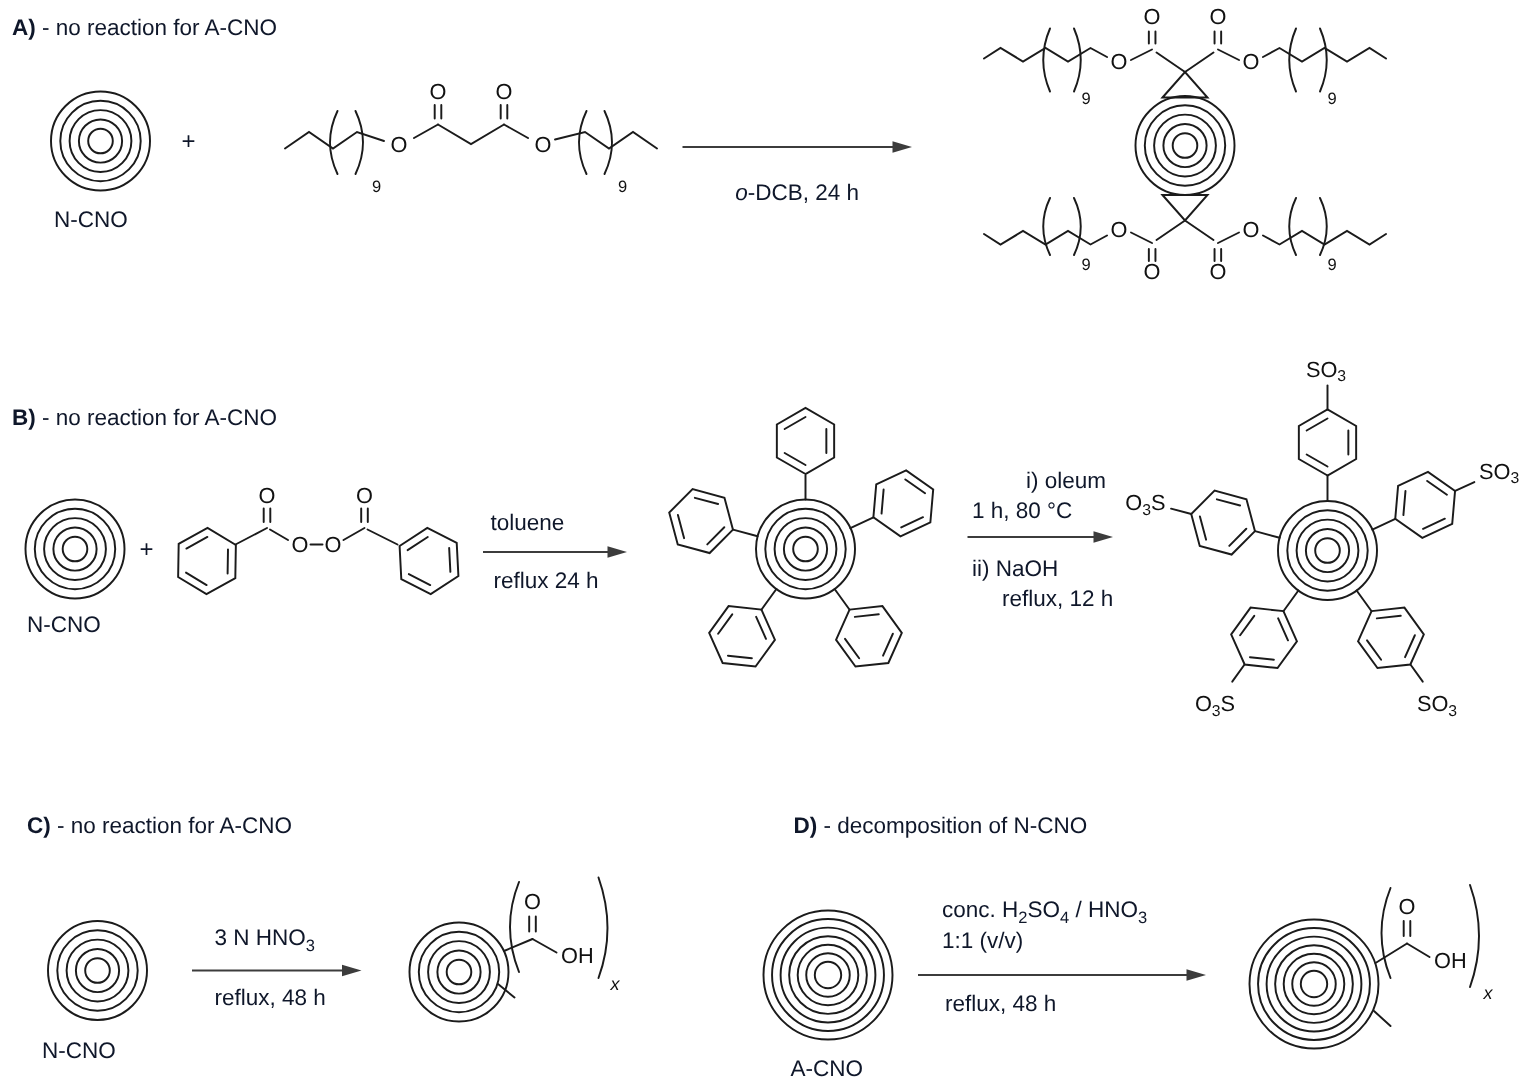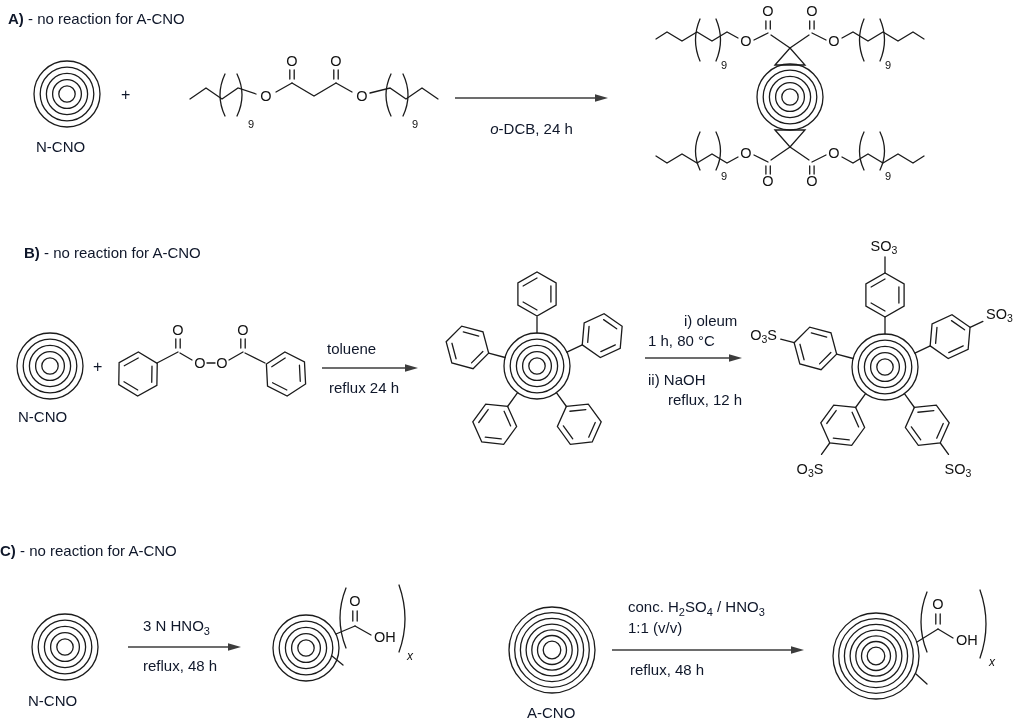--- a/index.html
+++ b/index.html
@@ -218,33 +218,34 @@
     <text x="956" y="645">OH</text>
     <text class="xi" x="989" y="666">x</text>
   </g>
 </svg>
 
 <div class="txt" style="left:8px;top:10px;"><b>A)</b><span> - no reaction for A-CNO</span></div>
 <div class="txt" style="left:36px;top:138px;">N-CNO</div>
 <div class="txt" style="left:121px;top:86px;font-size:16px;">+</div>
 <div class="txt ctr" style="left:455px;top:108px;width:153px;margin-top:12px;"><i>o</i><span>-DCB, 24 h</span></div>
 
-<div class="txt" style="left:8px;top:244px;margin-left:16px;"><b>B)</b><span> - no reaction for A-CNO</span></div>
+<div class="txt" style="left:8px;top:270px;"><b>B)</b><span> - no reaction for A-CNO</span></div>
 <div class="txt" style="left:18px;top:408px;">N-CNO</div>
 <div class="txt" style="left:93px;top:358px;font-size:16px;">+</div>
 <div class="txt" style="left:327px;top:340px;text-align:right;">toluene</div>
 <div class="txt" style="left:329px;top:379px;">reflux 24 h</div>
 <div class="txt" style="left:648px;top:312px;margin-left:36px;">i) oleum</div>
 <div class="txt" style="left:648px;top:332px;">1 h, 80 °C</div>
 <div class="txt" style="left:648px;top:371px;">ii) NaOH</div>
 <div class="txt" style="left:668px;top:391px;">reflux, 12 h</div>
 
-<div class="txt" style="left:0;top:542px;text-align:center;"><b>C)</b><span> - no reaction for A-CNO</span></div>
+<div class="txt" style="left:18px;top:542px;text-align:center;"><b>C)</b><span> - no reaction for A-CNO</span></div>
 <div class="txt" style="left:28px;top:692px;">N-CNO</div>
 <div class="txt" style="left:143px;top:617px;"><span>3 N HNO</span><sub>3</sub></div>
 <div class="txt" style="left:143px;top:657px;">reflux, 48 h</div>
 
+<div class="txt" style="left:529px;top:542px;"><b>D)</b><span> - decomposition of N-CNO</span></div>
 <div class="txt" style="left:527px;top:704px;">A-CNO</div>
 <div class="txt" style="left:628px;top:598px;"><span>conc. H</span><sub>2</sub><span>SO</span><sub>4</sub><span> / HNO</span><sub>3</sub></div>
 <div class="txt" style="left:628px;top:619px;">1:1 (v/v)</div>
 <div class="txt" style="left:630px;top:661px;">reflux, 48 h</div>
 
 </div>
 
 </body></html>

